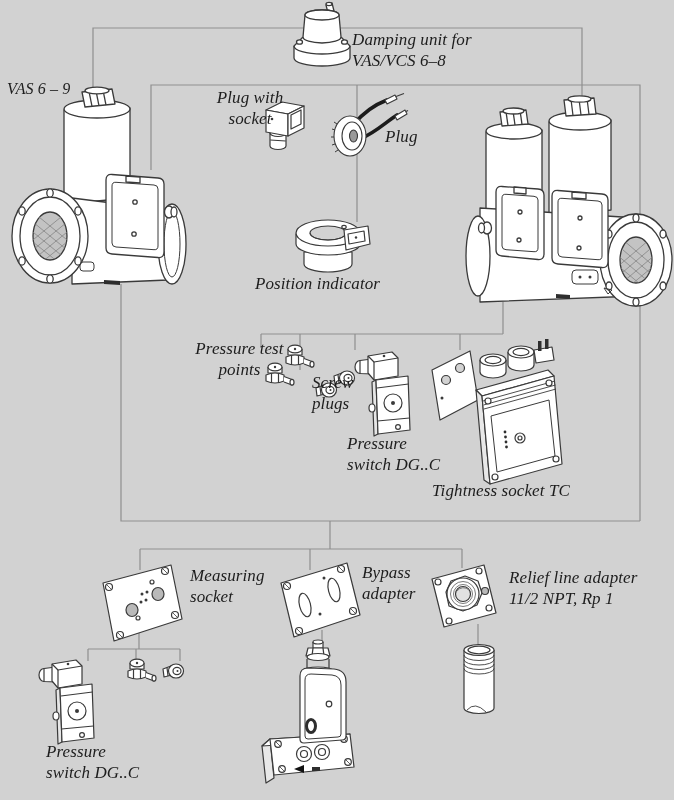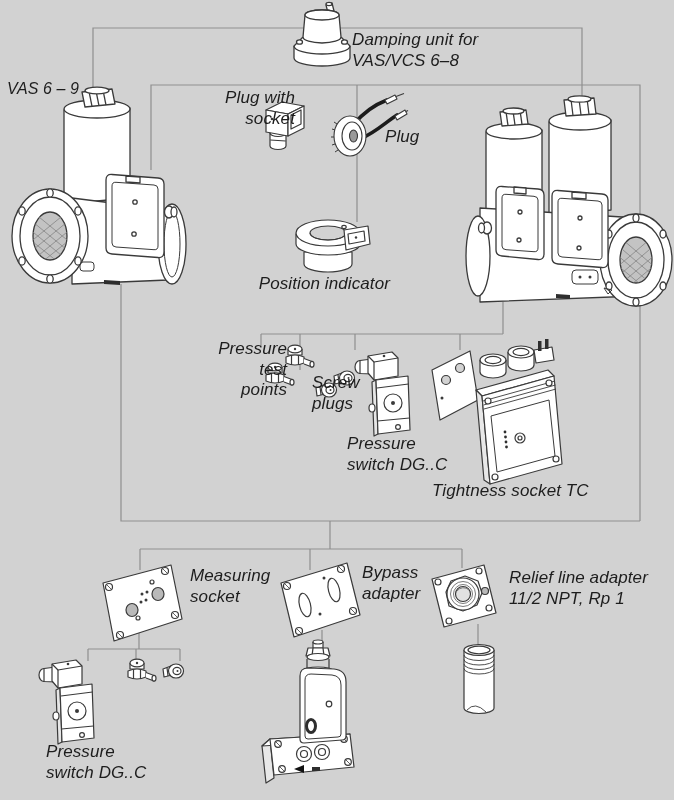--- a/index.html
+++ b/index.html
@@ -9,25 +9,25 @@
     font-family:"Liberation Sans", sans-serif;
   }
   .stage{position:absolute;left:0;top:0;width:674px;height:800px}
   .wires{position:absolute;left:0;top:0;z-index:0}
   .item{position:absolute;z-index:1}
   .item svg{display:block;overflow:visible}
   .lbl{
     position:absolute;z-index:2;
     font-style:italic;color:#1d1d1d;
     font-size:17px;line-height:1.22;
-    white-space:pre-line;letter-spacing:.1px;
+    white-space:pre-line;letter-spacing:.1px;font-family:Liberation Serif, serif;
   }
   .lbl.big{font-size:16px}
-  .lbl.right{text-align:right}
-  .lbl.center{text-align:right}
+  .lbl.right{text-align:center}
+  .lbl.center{text-align:left}
 </style>
 </head>
 <body>
 
 <div class="stage">
 
   <svg class="wires" width="674" height="800" viewBox="0 0 674 800">
     <path d="M93,90 V28 H582 V106
              M151,170 V85 H640 V521
              M121,284 V521 H640

